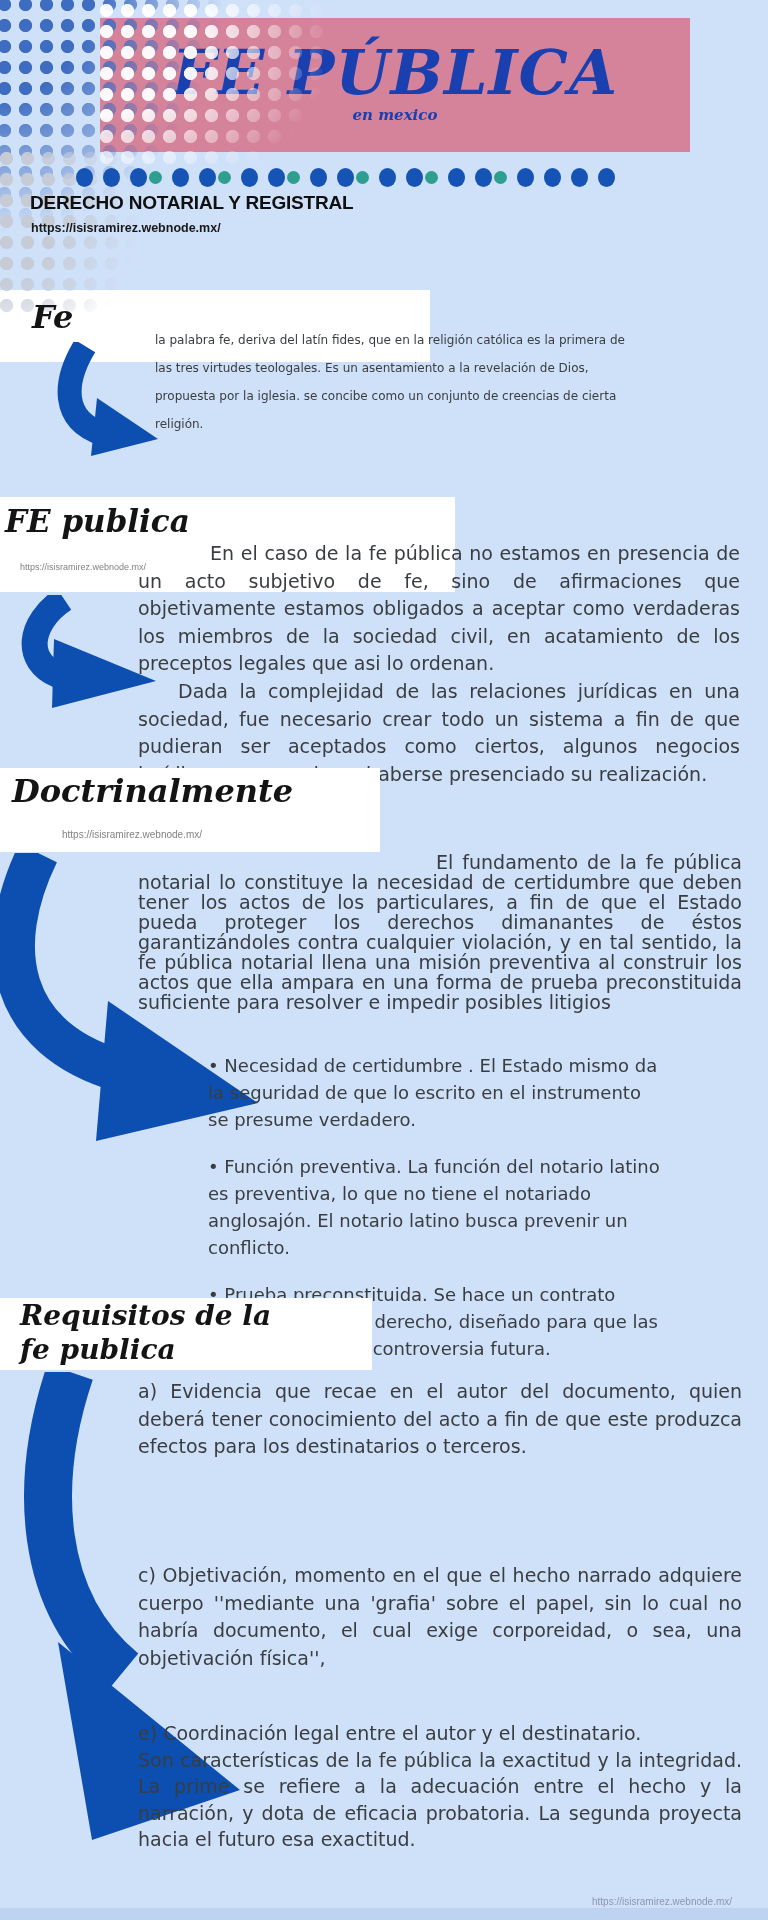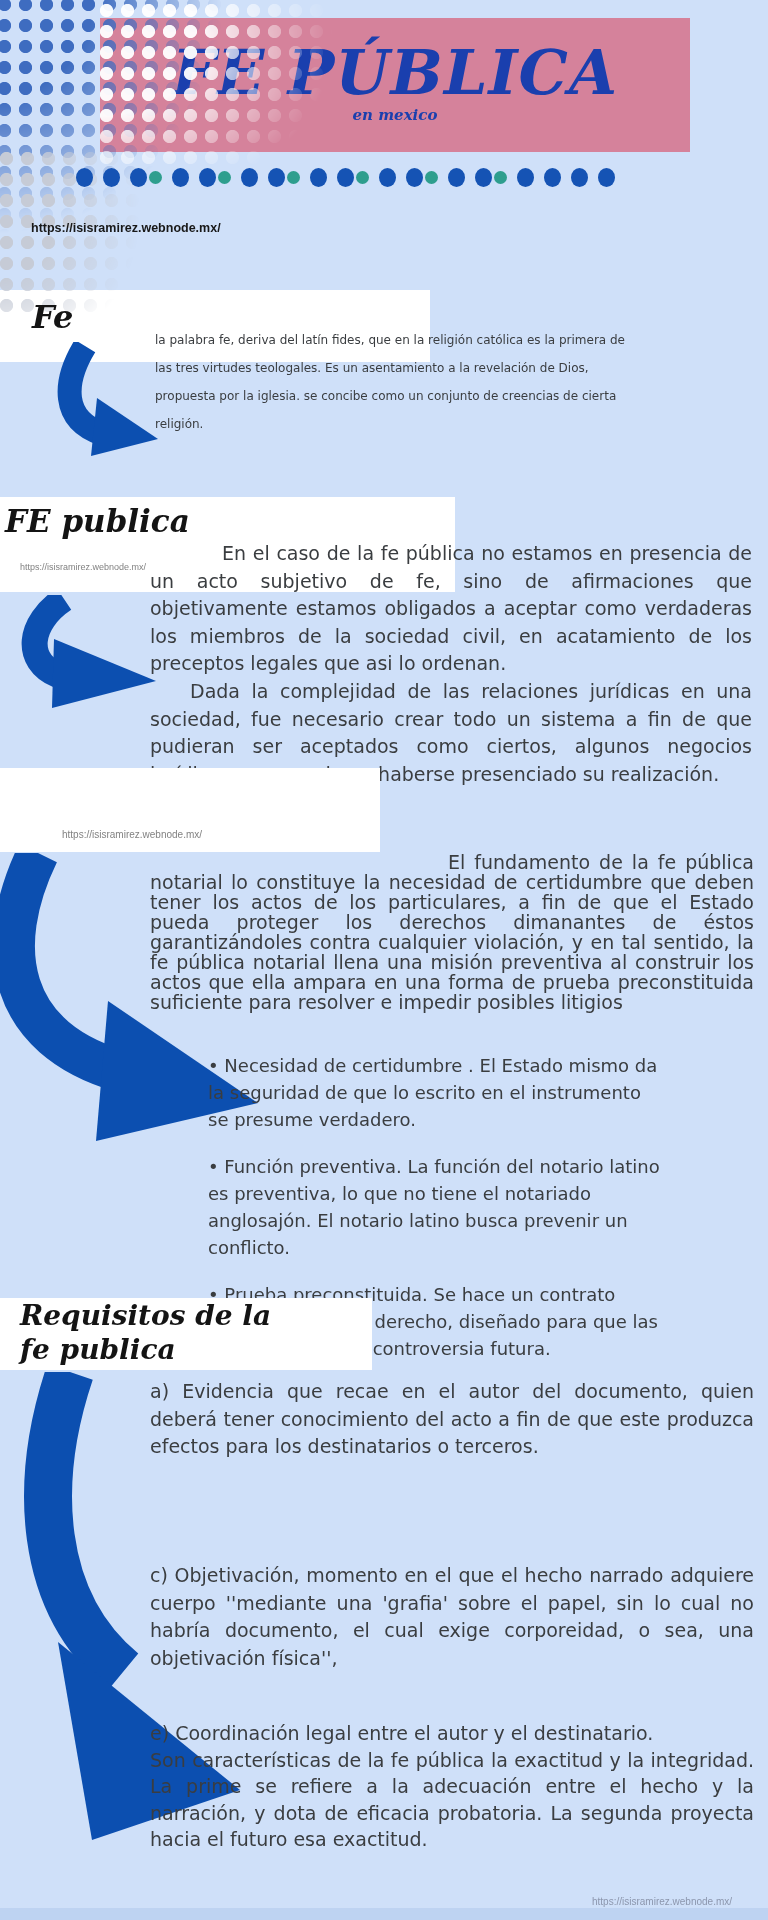--- a/index.html
+++ b/index.html
@@ -105,21 +105,21 @@
   .a-fp{left:6px;top:595px;}
   .a-doc{left:0;top:853px;}
   .a-req{left:8px;top:1372px;}
   .arrow path{stroke:var(--arrow-blue);fill:none;}
   .arrow polygon{fill:var(--arrow-blue);}
   
   .body-text{
     position:absolute;z-index:3;color:var(--body);
     font-size:19px;line-height:27.5px;
   }
-  .just{text-align:justify;margin-left:12px;}
+  .just{text-align:justify;}
   .p-fe{left:155px;top:326px;width:470px;font-size:12px;line-height:28px;}
   .p-fp1{left:138px;top:540px;width:602px;text-indent:72px;}
   .p-fp2{left:138px;top:678px;width:602px;text-indent:40px;}
   .p-doc{left:138px;top:852px;width:604px;text-indent:298px;line-height:20px;}
   .bullets{left:208px;top:1052px;width:452px;font-size:18px;line-height:27px;}
   .bullets p{margin-bottom:20px;}
   .i-a{left:138px;top:1378px;width:604px;}
   .i-b{left:138px;top:1468px;width:604px;}
   .i-c{left:138px;top:1562px;width:604px;}
   .i-d{left:138px;top:1692px;width:604px;text-indent:22px;}
@@ -168,20 +168,21 @@
       <span class="dot teal"></span>
       <span class="dot blue"></span>
       <span class="dot blue"></span>
       <span class="dot teal"></span>
       <span class="dot blue"></span>
       <span class="dot blue"></span>
       <span class="dot blue"></span>
       <span class="dot blue"></span>
     </div>
 
+  <div class="main-heading">DERECHO NOTARIAL Y REGISTRAL</div>
   <div class="main-url">https://isisramirez.webnode.mx/</div>
 
   <div class="white-box z-low box-fe"></div>
   <div class="sec-title t-fe">Fe</div>
   <svg class="arrow a-fe" width="105" height="115" viewBox="0 0 105 115">
     <path d="M30 4 C 8 40 6 78 48 92" stroke-width="24"></path>
     <polygon points="42,56 103,97 36,114"></polygon>
   </svg>
   <div class="body-text p-fe">la palabra fe, deriva del latín fides, que en la religión católica es la primera de las tres virtudes teologales. Es un asentamiento a la revelación de Dios, propuesta por la iglesia. se concibe como un conjunto de creencias de cierta religión.</div>
 
@@ -189,20 +190,21 @@
   <div class="sec-title t-fp">FE publica</div>
   <div class="mini-url u-fp">https://isisramirez.webnode.mx/</div>
   <svg class="arrow a-fp" width="155" height="115" viewBox="0 0 155 115">
     <path d="M58 4 C 22 28 18 66 52 80" stroke-width="26"></path>
     <polygon points="48,44 150,86 46,113"></polygon>
   </svg>
   <div class="body-text just p-fp1">En el caso de la fe pública no estamos en presencia de un acto subjetivo de fe, sino de afirmaciones que objetivamente estamos obligados a aceptar como verdaderas los miembros de la sociedad civil, en acatamiento de los preceptos legales que asi lo ordenan.</div>
   <div class="body-text just p-fp2">Dada la complejidad de las relaciones jurídicas en una sociedad, fue necesario crear todo un sistema a fin de que pudieran ser aceptados como ciertos, algunos negocios jurídicos, a pesar de no haberse presenciado su realización.</div>
 
   <div class="white-box z-high box-doc"></div>
+  <div class="sec-title t-doc">Doctrinalmente</div>
   <div class="mini-url u-doc">https://isisramirez.webnode.mx/</div>
   <svg class="arrow a-doc" width="265" height="290" viewBox="0 0 265 290">
     <path d="M38 0 C -8 95 8 185 120 218" stroke-width="42"></path>
     <polygon points="108,148 258,250 96,288"></polygon>
   </svg>
   <div class="body-text just p-doc">El fundamento de la fe pública notarial lo constituye la necesidad de certidumbre que deben tener los actos de los particulares, a fin de que el Estado pueda proteger los derechos dimanantes de éstos garantizándoles contra cualquier violación, y en tal sentido, la fe pública notarial llena una misión preventiva al construir los actos que ella ampara en una forma de prueba preconstituida suficiente para resolver e impedir posibles litigios</div>
   <div class="body-text bullets">
     <p>• Necesidad de certidumbre . El Estado mismo da la seguridad de que lo escrito en el instrumento se presume verdadero.</p>
     <p>• Función preventiva. La función del notario latino es preventiva, lo que no tiene el notariado anglosajón. El notario latino busca prevenir un conflicto.</p>
     <p>• Prueba preconstituida. Se hace un contrato válido, apegado a derecho, diseñado para que las partes eviten una controversia futura.</p>

